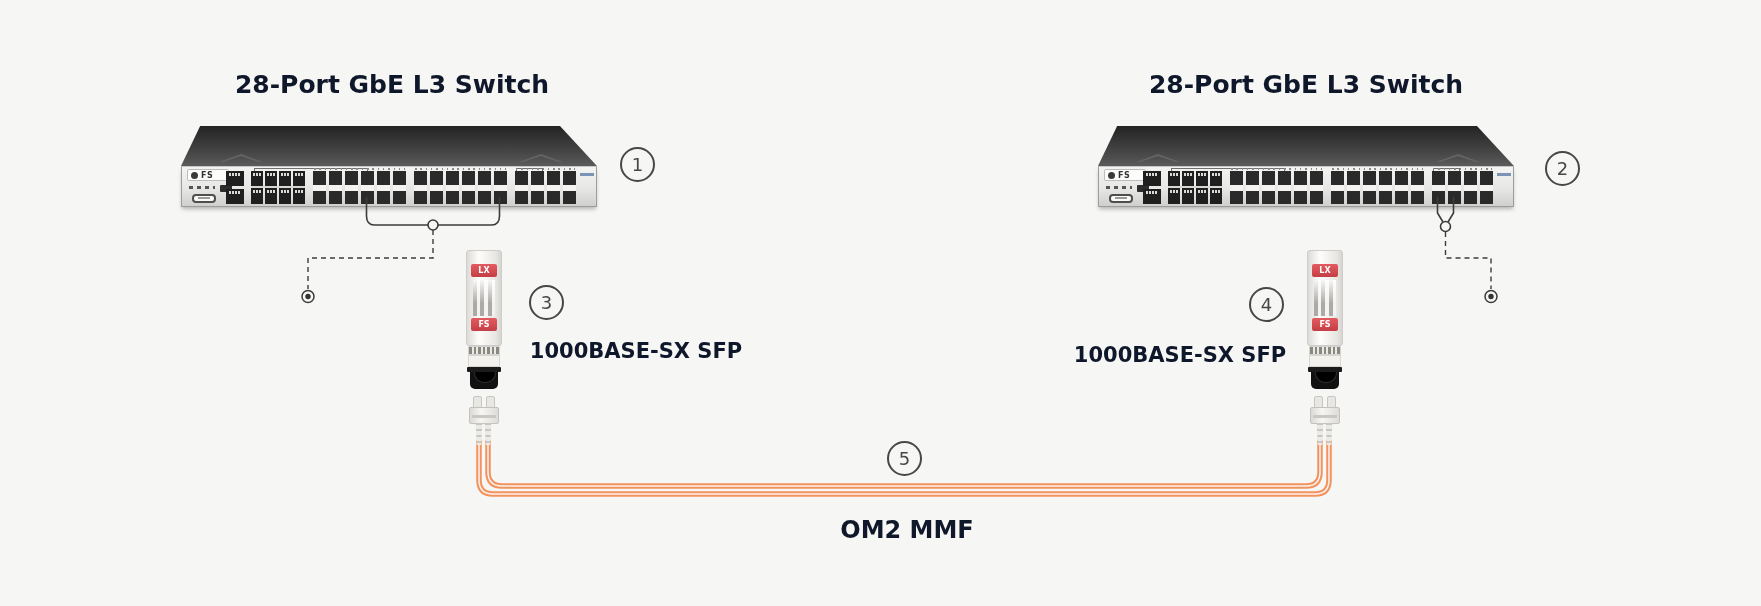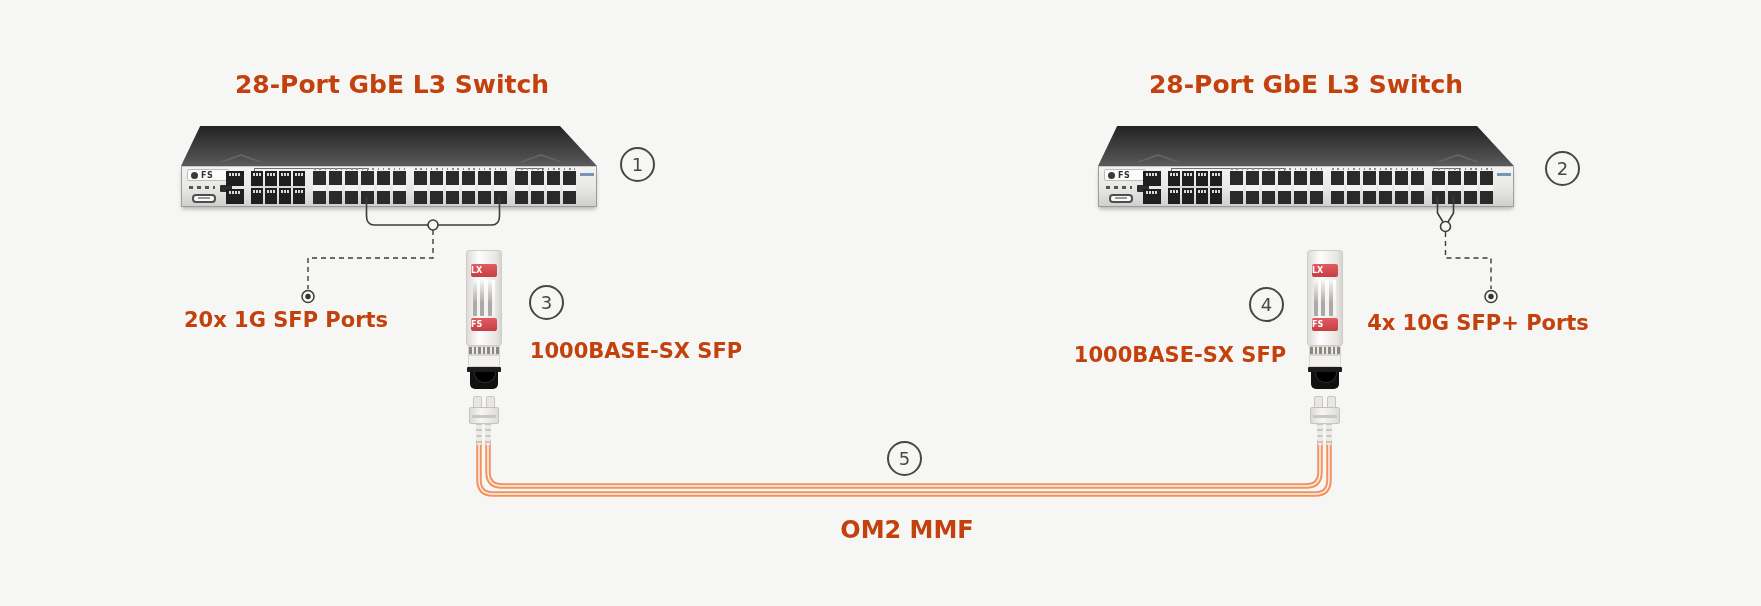--- a/index.html
+++ b/index.html
@@ -1,21 +1,21 @@
 <!DOCTYPE html>
 <html><head>
 <meta charset="utf-8">
 <style>
   html,body { margin:0; padding:0; }
   .stage { position:relative; width:1761px; height:606px; background:#f6f6f4; overflow:hidden;
            font-family:"DejaVu Sans","Liberation Sans",sans-serif; }
 
   
   .lbl { position:absolute; transform:translateX(-50%); white-space:nowrap;
-         font-weight:bold; color:#c2410c; }
+         font-weight:bold; color:#0f172a; }
   .title { font-size:25px; }
   .sub   { font-size:21px; }
   .cable-lbl { font-size:24px; }
 
   
   .badge { position:absolute; width:31px; height:31px; border:2.4px solid #474747;
            border-radius:50%; display:flex; align-items:center; justify-content:center;
            font-size:18px; color:#474747; background:transparent; }
 
   
@@ -78,21 +78,21 @@
   .bull-o { fill:#f6f6f4; stroke:#3c3c3c; stroke-width:1.5; }
   .bull-i { fill:#333; }
 
   
   .sfp-module { position:absolute; top:250px; width:36px; height:200px; }
   .mbody { position:absolute; left:0; top:0; width:36px; height:96px;
            background:linear-gradient(90deg,#dddbd7,#fdfdfc 35%,#e8e6e2 85%,#d6d4d0);
            border:1px solid #cfcdc9; border-radius:3px; box-sizing:border-box; }
   .mtag { position:absolute; left:5px; width:26px; height:13px; border-radius:2px;
           background:linear-gradient(#e25b60,#c43f45); color:#fff; font-size:8px;
-          font-weight:bold; line-height:13px; }
+          font-weight:bold; text-align:center; line-height:13px; }
   .tag-top { top:14px; } .tag-bot { top:68px; }
   .bars { position:absolute; left:7px; top:30px; width:22px; height:36px;
           background:repeating-linear-gradient(90deg,#acaaa7 0 4px,#f4f3f1 4px 7.5px); }
   .bars::after { content:""; position:absolute; inset:0;
           background:linear-gradient(180deg,rgba(255,255,255,.9),rgba(255,255,255,0) 65%); }
   .contacts { position:absolute; left:2px; top:96px; width:32px; height:9px; box-sizing:border-box;
           border:1px solid #d5d3cf;
           background:repeating-linear-gradient(90deg,#8b897f 0 2.5px,#eceae6 2.5px 4.5px); }
   .mid { position:absolute; left:2px; top:105px; width:32px; height:12px; background:#f2f1ee;
          border:1px solid #d8d6d2; box-sizing:border-box; }
@@ -230,19 +230,17 @@
     <div class="boot b1"></div>
     <div class="boot b2"></div>
   </div>
 
   <div class="badge" style="left:620px; top:147px;">1</div>
   <div class="badge" style="left:1545px; top:151px;">2</div>
   <div class="badge" style="left:529px; top:285px;">3</div>
   <div class="badge" style="left:1249px; top:287px;">4</div>
   <div class="badge" style="left:887px; top:441px;">5</div>
 
-  <div class="lbl sub" style="left:286px; top:308px;">20x 1G SFP Ports</div>
-  <div class="lbl sub" style="left:1478px; top:311px;">4x 10G SFP+ Ports</div>
   <div class="lbl sub" style="left:636px; top:339px;">1000BASE-SX SFP</div>
   <div class="lbl sub" style="left:1180px; top:343px;">1000BASE-SX SFP</div>
   <div class="lbl cable-lbl" style="left:907px; top:516px;">OM2 MMF</div>
 
 </div>
 
 </body></html>

